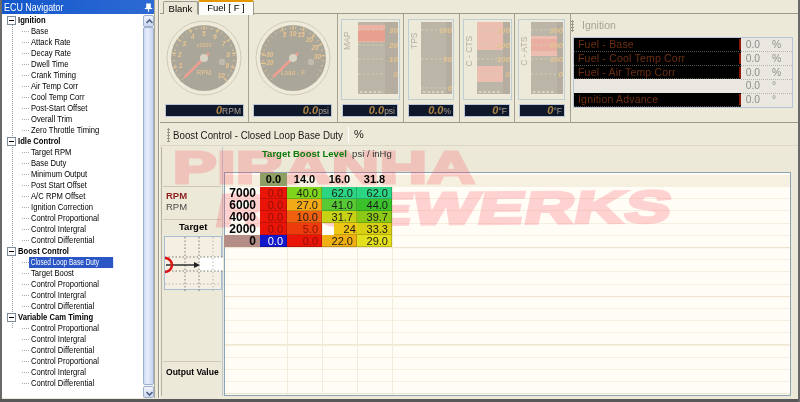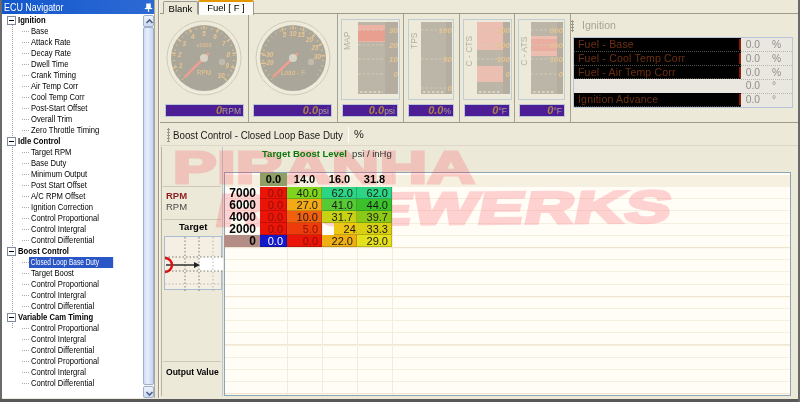--- a/index.html
+++ b/index.html
@@ -42,21 +42,21 @@
   
   #tabbar { left:158px; top:0; width:642px; height:14px; background:#ece9d8; border-bottom:1px solid #9c9a8c;}
   .tab { position:absolute; top:1px; height:13px; font-size:9.5px; line-height:13px; text-align:center;
      border:1px solid #9c9a8c; border-bottom:none; border-radius:2px 2px 0 0; background:#eae7d6; color:#000;}
   #tab1 { left:5px; width:35px; }
   #tab2 { left:40px; top:0; height:15px; width:56px; background:#fcfcf8; border-top:2px solid #e59700; line-height:12px; z-index:2;}
 
   
   #gstrip { left:158px; top:14px; width:642px; height:109px; background:#ece9d8; border-bottom:1px solid #9c9a8c; }
   .vsep { position:absolute; top:0; width:1px; height:109px; background:#a5a193; }
-  .readout { position:absolute; top:90px; height:13px; border:1px solid #b9c6d8; background:#4c1d95;
+  .readout { position:absolute; top:90px; height:13px; border:1px solid #b9c6d8; background:#0f172a;
      font-size:8.5px; line-height:11px; text-align:right; padding-right:2px; color:#aaa194;}
   .readout b { color:#ad8545; font-size:11px; font-style:italic;}
 
   
   .chrow { position:absolute; left:0; width:167px; height:13.8px; background:#000; border-bottom:1px dotted #55504a;
      color:#6f3012; font-size:10.5px; letter-spacing:0.2px; line-height:13.8px; padding-left:4px; white-space:nowrap;}
   .chrow i { position:absolute; right:0; top:1px; width:2px; height:11px; background:#8b1a08;}
   .chval { position:absolute; left:160px; width:26px; height:13.8px; color:#8f8f8f; font-size:10.3px; line-height:13.8px; text-align:right;}
   .chunit { position:absolute; left:198px; width:20px; height:13.8px; color:#8f8f8f; font-size:10.3px; line-height:13.8px;}
 

